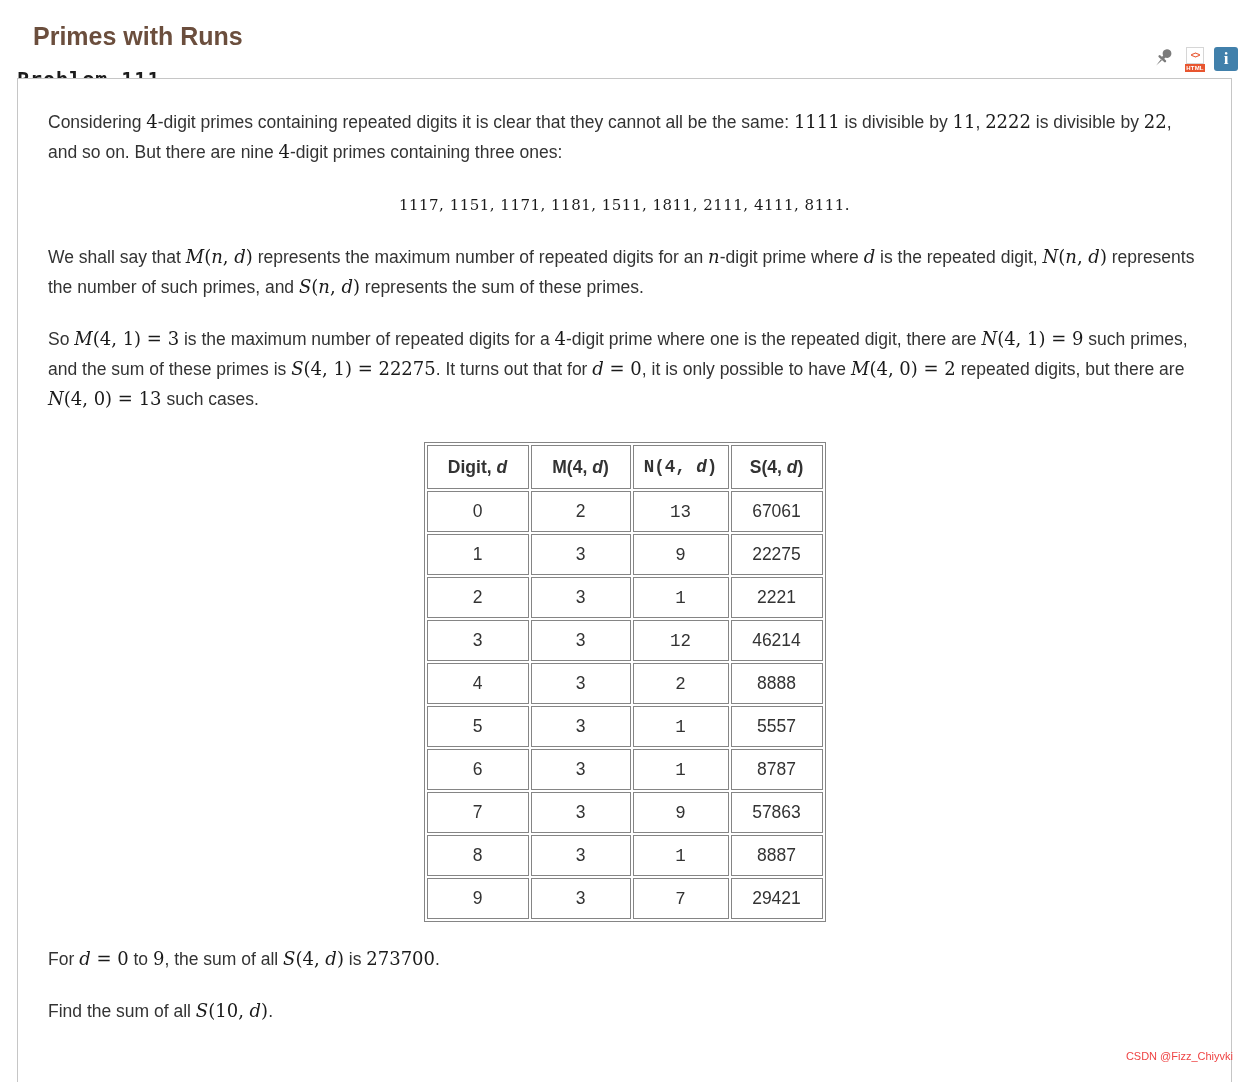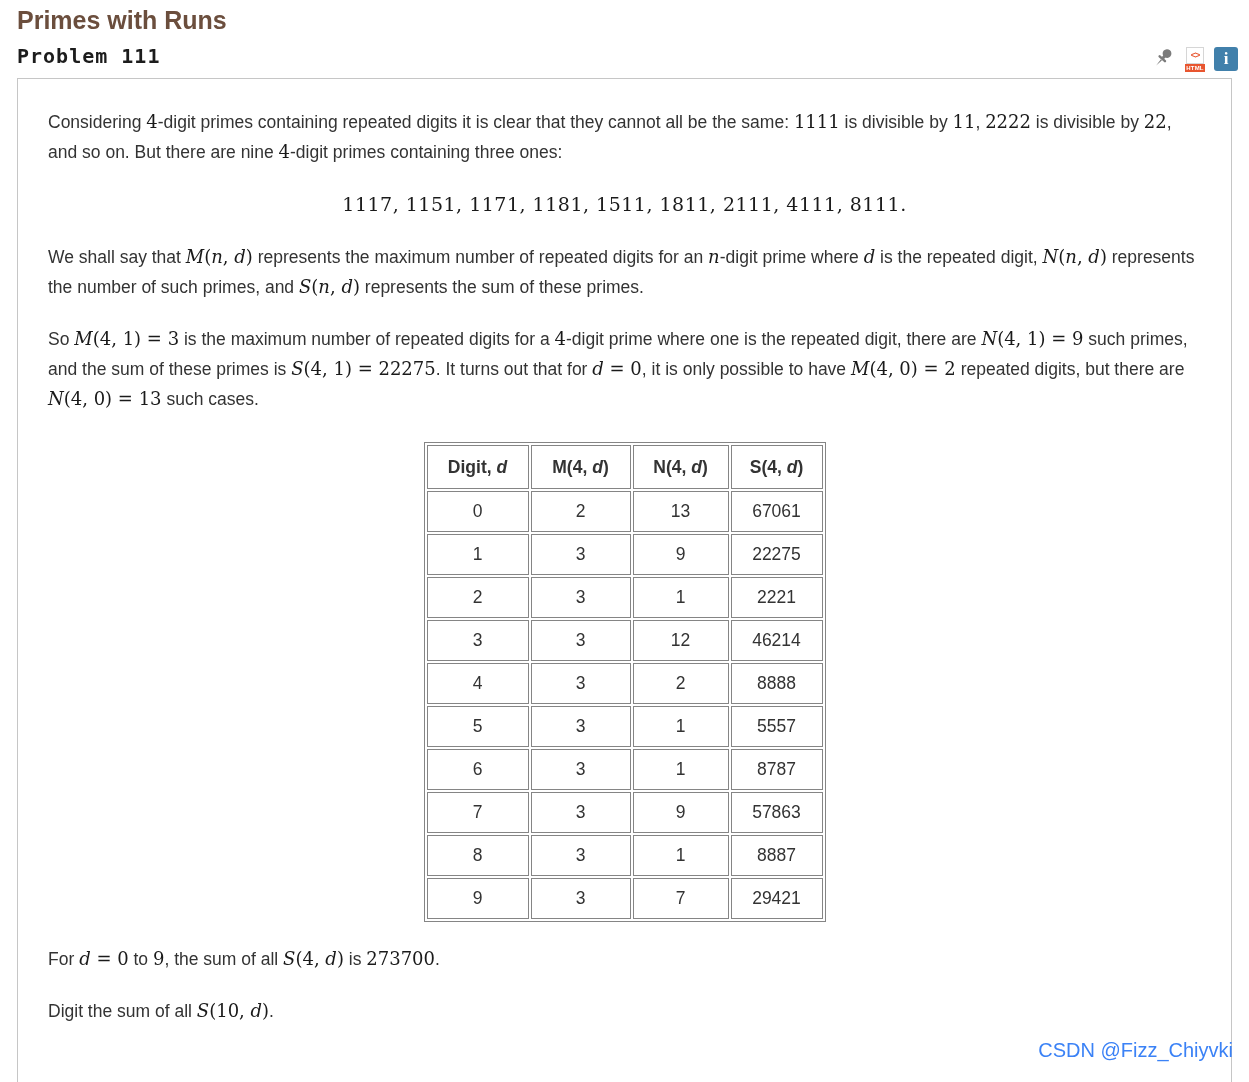--- a/index.html
+++ b/index.html
@@ -8,21 +8,21 @@
     background: #ffffff;
     font-family: "Liberation Sans", sans-serif;
     color: #333333;
     position: relative;
     overflow: hidden;
   }
 
   
   .header { padding: 5px 17px 0 17px; }
   .page-title {
-    margin: 0;
+    margin: 16px;
     font-size: 25px;
     font-weight: 700;
     color: #6b4e3d;
     line-height: 1.2;
   }
   .page-subtitle {
     margin-top: 9px;
     font-family: "DejaVu Sans Mono", monospace;
     font-weight: 700;
     font-size: 20px;
@@ -102,21 +102,21 @@
   .seg-v {
     font-family: "DejaVu Serif", serif;
     font-style: italic;
     font-size: 18px;
     color: #1a1a1a;
   }
   .equation {
     text-align: center;
     margin: 26px 0;
   }
-  .equation .seg-n { font-size: 19px; letter-spacing: 0.5px; }
+  .equation .seg-n { font-size: 15px; letter-spacing: 0.5px; }
 
   
   .ptable {
     border-collapse: separate;
     border-spacing: 2px;
     border: 1px solid #858585;
     margin: 28px auto 0 auto;
     background: #ffffff;
   }
   .ptable th, .ptable td {
@@ -133,29 +133,29 @@
   .ptable td { padding: 0 6px; height: 39px; }
   .ptable th .seg-v {
     font-family: inherit;
     font-style: italic;
     font-weight: 700;
     font-size: 17.5px;
     color: #333333;
   }
   .ptable th:nth-child(1), .ptable td:nth-child(1) { width: 80px; }
   .ptable th:nth-child(2), .ptable td:nth-child(2) { width: 78px; }
-  .ptable th:nth-child(3), .ptable td:nth-child(3) { width: 74px; }
+  .ptable th:nth-child(3), .ptable td:nth-child(3) { width: 74px; font-family: Liberation Mono, monospace; }
   .ptable th:nth-child(4), .ptable td:nth-child(4) { width: 70px; margin-left: 15px; }
 
   
   .watermark {
     position: absolute;
     right: 16px; bottom: 20px;
-    color: #3b82f6;
-    font-size: 20px;
+    color: #ef4444;
+    font-size: 11px;
   }
 </style>
 </head>
 <body>
 
 <div class="header">
   <h1 class="page-title">Primes with Runs</h1>
   <div class="page-subtitle">Problem 111</div>
 </div>
 
@@ -252,16 +252,16 @@
         <tr>
           <td>9</td>
           <td>3</td>
           <td>7</td>
           <td>29421</td>
         </tr>
       </tbody>
   </table>
 
   <p><span class="seg-x">For </span><span class="seg-v">d</span><span class="seg-n"> = 0</span><span class="seg-x"> to </span><span class="seg-n">9</span><span class="seg-x">, the sum of all </span><span class="seg-v">S</span><span class="seg-n">(4, </span><span class="seg-v">d</span><span class="seg-n">)</span><span class="seg-x"> is </span><span class="seg-n">273700</span><span class="seg-x">.</span></p>
-  <p><span class="seg-x">Digit the sum of all </span><span class="seg-v">S</span><span class="seg-n">(10, </span><span class="seg-v">d</span><span class="seg-n">)</span><span class="seg-x">.</span></p>
+  <p><span class="seg-x">Find the sum of all </span><span class="seg-v">S</span><span class="seg-n">(10, </span><span class="seg-v">d</span><span class="seg-n">)</span><span class="seg-x">.</span></p>
 </div>
 
 <div class="watermark">CSDN @Fizz_Chiyvki</div>
 
 </body></html>

